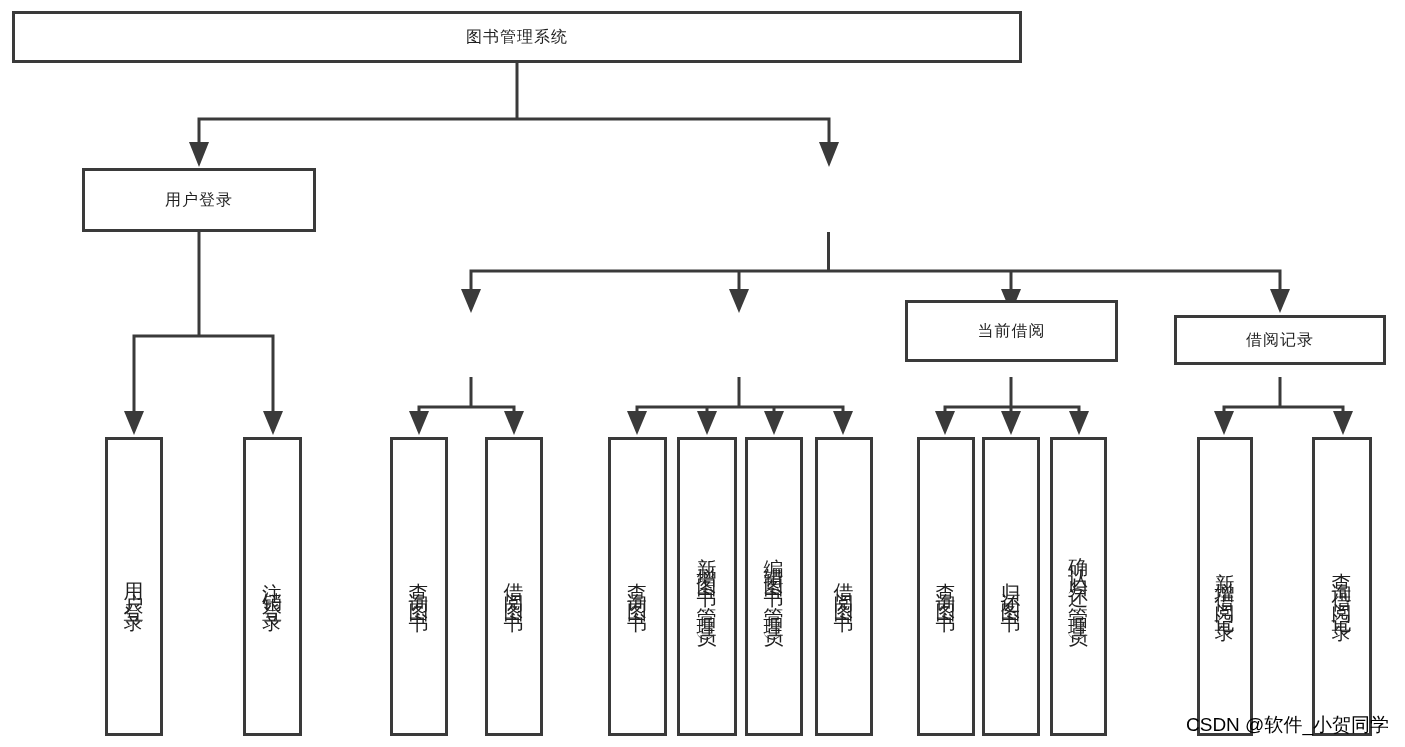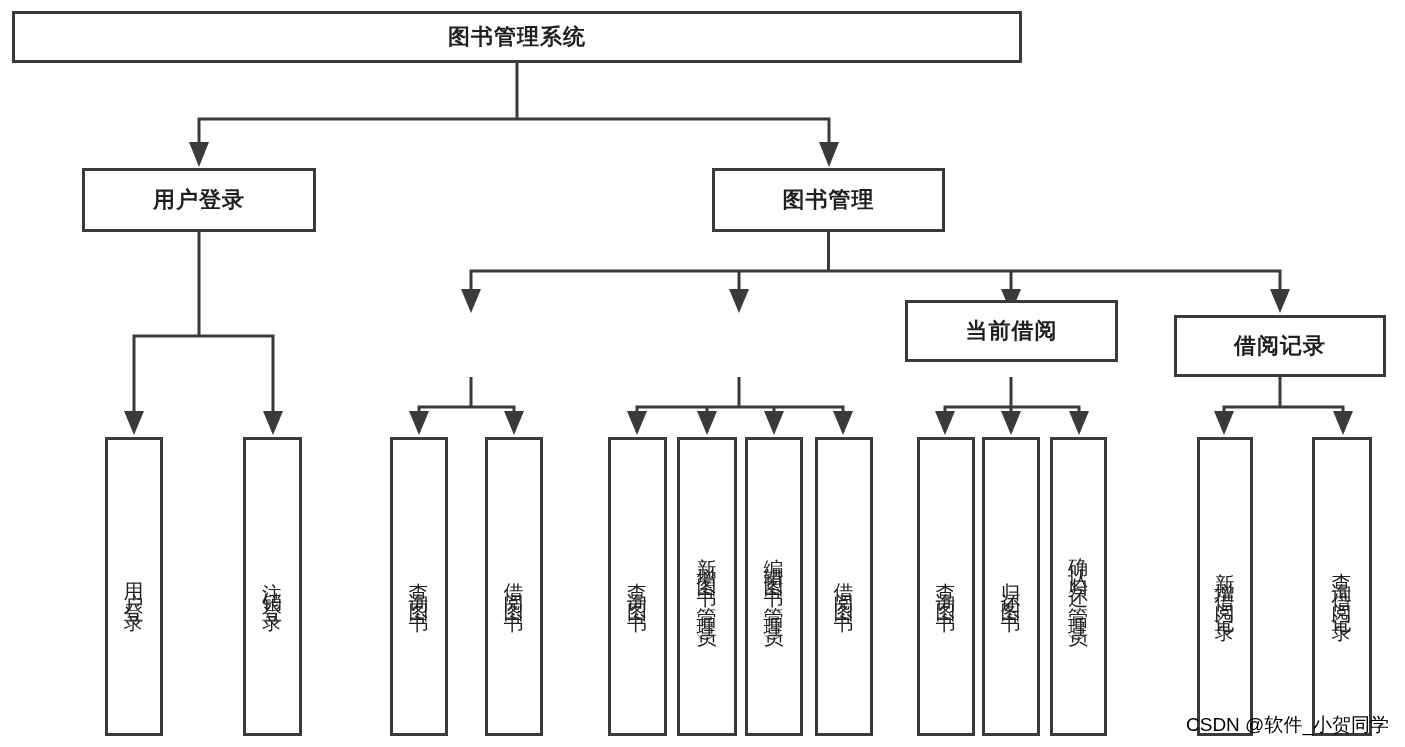--- a/index.html
+++ b/index.html
@@ -26,24 +26,23 @@
     box-sizing: border-box;
     border: 3px solid #3a3a3a;
     background: #ffffff;
     display: flex;
     align-items: center;
     justify-content: center;
     z-index: 1;
     color: #1f1f1f;
   }
   .h-node span {
-    font-size: 22px;
+    font-size: 16px;
     letter-spacing: 1px;
     white-space: nowrap;
-    font-weight: bold;
   }
   .v-node span {
     writing-mode: vertical-rl;
     text-orientation: mixed;
     font-size: 20px;
     letter-spacing: 10px;
     line-height: 1;
   }
   .watermark {
     position: absolute;
@@ -115,28 +114,25 @@
     </g>
   </svg>
 
   <div class="node h-node" style="left:12px;top:11px;width:1010px;height:52px">
     <span>图书管理系统</span>
   </div>
 
   <div class="node h-node" style="left:82px;top:168px;width:234px;height:64px">
     <span>用户登录</span>
   </div>
-  <div class="node h-node" style="left:712px;top:168px;width:233px;height:64px">
-    <span>图书管理</span>
-  </div>
 
   <div class="node h-node" style="left:905px;top:300px;width:213px;height:62px">
     <span>当前借阅</span>
   </div>
-  <div class="node h-node" style="left:1174px;top:315px;width:212px;height:62px">
+  <div class="node h-node" style="left:1174px;top:315px;width:212px;height:50px">
     <span>借阅记录</span>
   </div>
 
   <div class="node v-node" style="left:105px;top:437px;width:58px;height:299px">
     <span>用户登录</span>
   </div>
   <div class="node v-node" style="left:243px;top:437px;width:59px;height:299px">
     <span>注销登录</span>
   </div>
 

